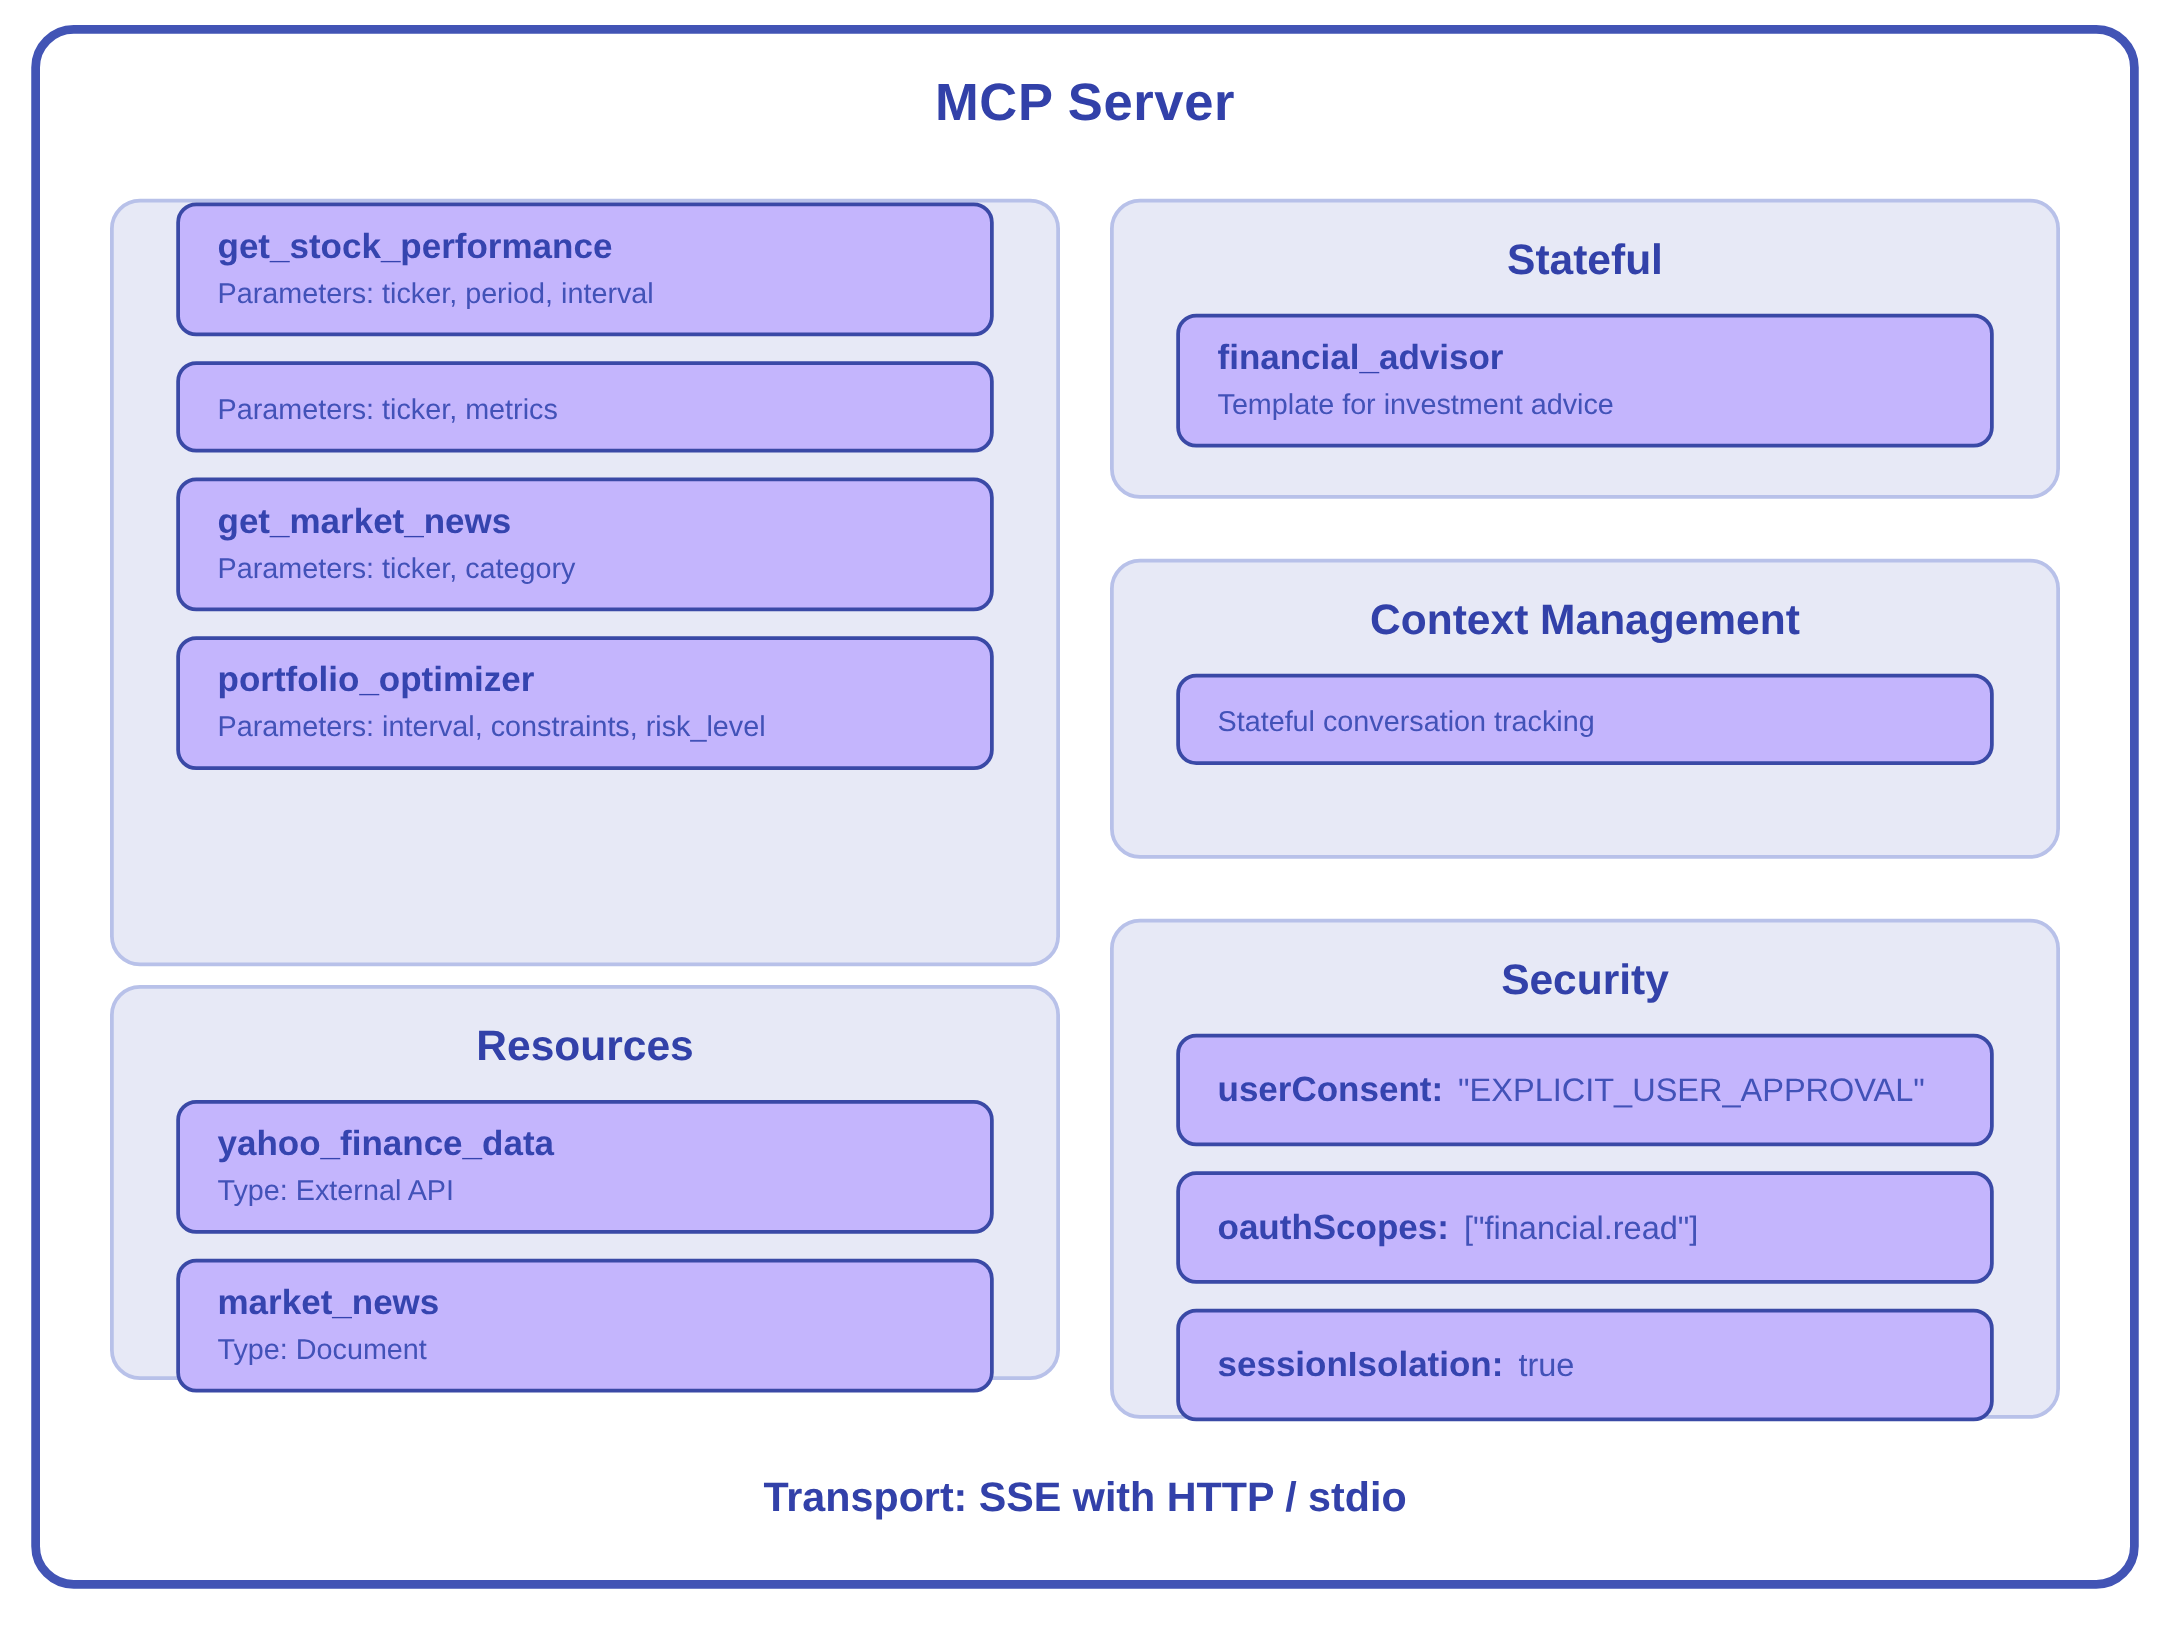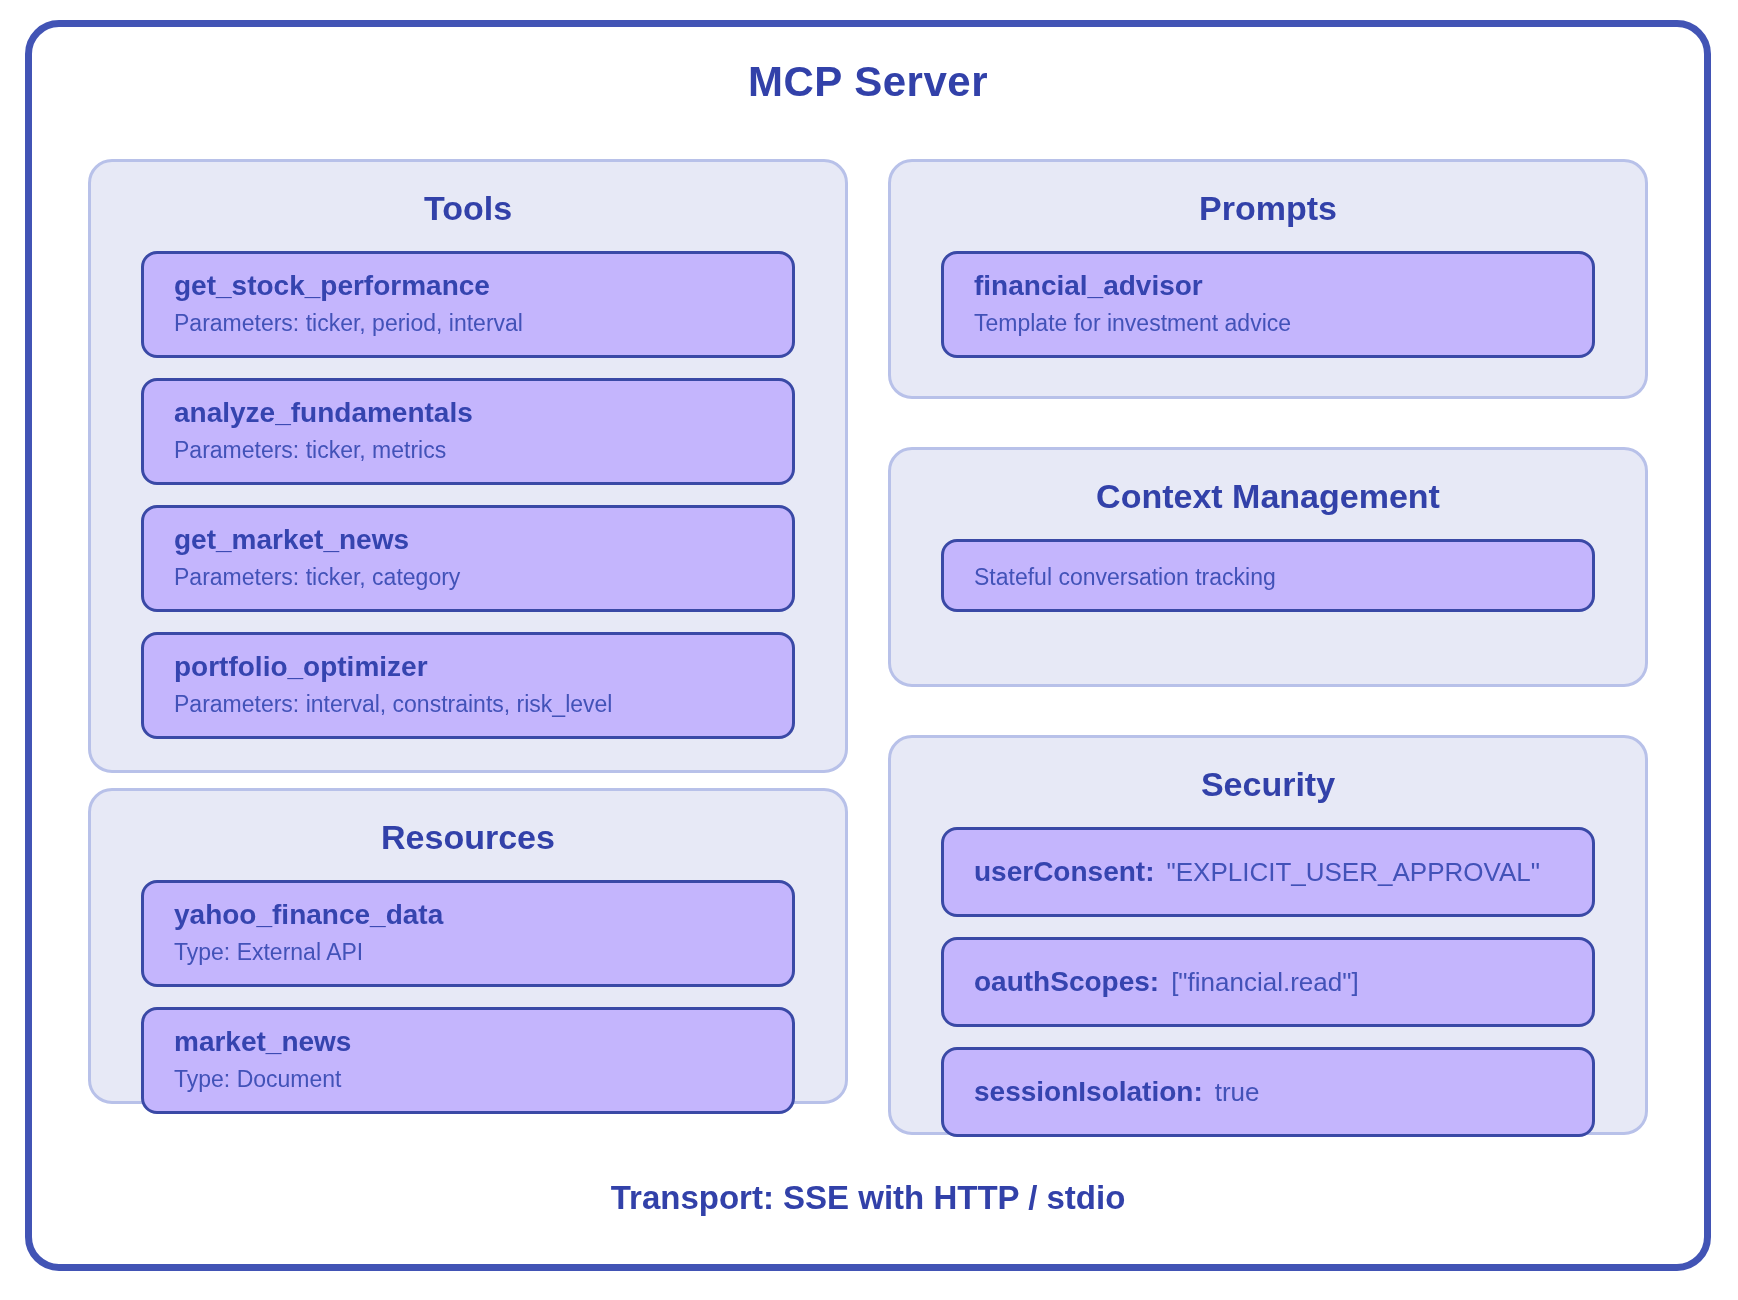--- a/index.html
+++ b/index.html
@@ -119,28 +119,26 @@
 <div class="canvas">
   <div class="frame">
 
     <div class="main-title">MCP Server</div>
 
     <div class="columns">
 
       <div class="col col-left">
 
         <div class="section sec-tools">
-          <div class="section-title">Tools</div>
           <div class="cards">
             <div class="card">
               <div class="card-title">get_stock_performance</div>
               <div class="card-sub">Parameters: ticker, period, interval</div>
             </div>
             <div class="card">
-              <div class="card-title">analyze_fundamentals</div>
               <div class="card-sub">Parameters: ticker, metrics</div>
             </div>
             <div class="card">
               <div class="card-title">get_market_news</div>
               <div class="card-sub">Parameters: ticker, category</div>
             </div>
             <div class="card">
               <div class="card-title">portfolio_optimizer</div>
               <div class="card-sub">Parameters: interval, constraints, risk_level</div>
             </div>
@@ -159,21 +157,21 @@
               <div class="card-sub">Type: Document</div>
             </div>
           </div>
         </div>
 
       </div>
 
       <div class="col col-right">
 
         <div class="section sec-prompts">
-          <div class="section-title">Prompts</div>
+          <div class="section-title">Stateful</div>
           <div class="cards">
             <div class="card">
               <div class="card-title">financial_advisor</div>
               <div class="card-sub">Template for investment advice</div>
             </div>
           </div>
         </div>
 
         <div class="section sec-context">
           <div class="section-title">Context Management</div>

